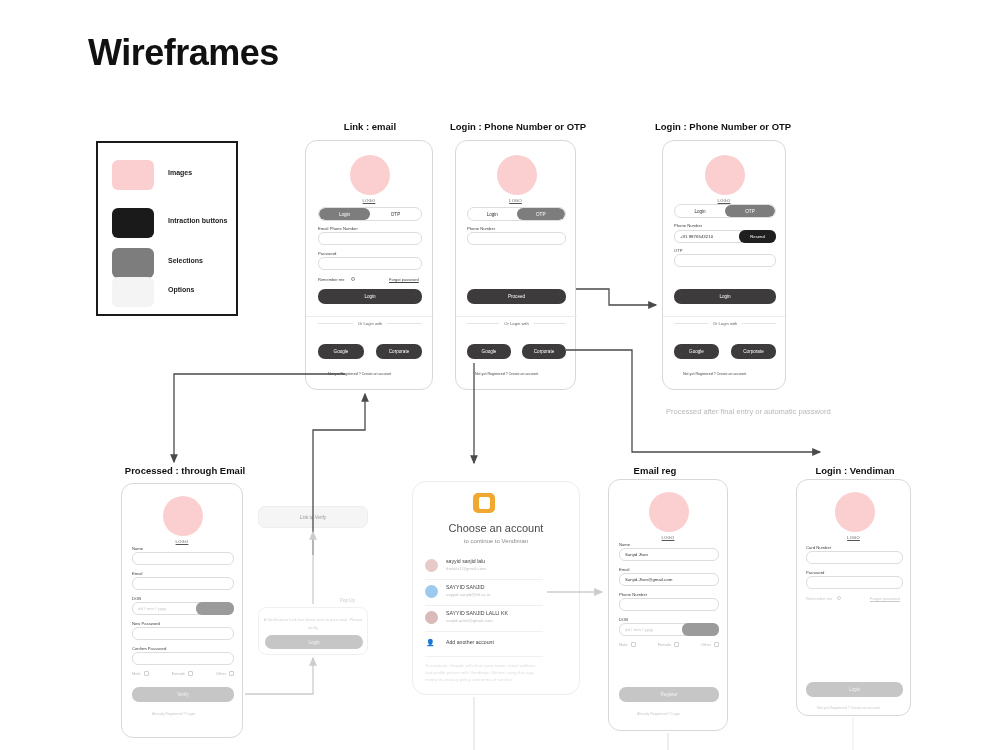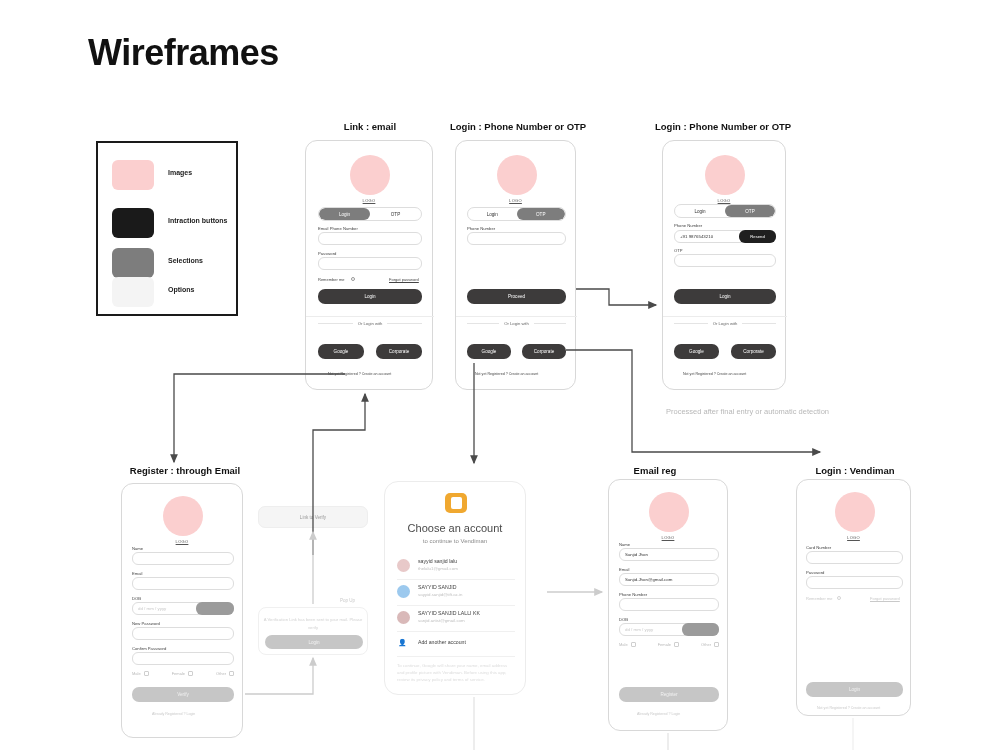--- a/index.html
+++ b/index.html
@@ -245,23 +245,23 @@
       <div class="tx">Or Login with</div>
       <div class="ln"></div>
     </div>
 
     <div class="btn-dark" style="left:11px; top:203px; width:45px;">Google</div>
     <div class="btn-dark" style="left:68px; top:203px; width:45px;">Corporate</div>
 
     <div class="mini" style="left:20px; top:231px; font-size:3.6px;">Not yet Registered ? Create an account</div>
   </div>
 
-  <div class="caption" style="left:666px; top:407px;">Processed after final entry or automatic detection</div>
-
-  <div class="phone-title" style="left:120px; top:465px; width:130px;">Register : through Email</div>
+  <div class="caption" style="left:666px; top:407px;">Processed after final entry or automatic password</div>
+
+  <div class="phone-title" style="left:120px; top:465px; width:130px;">Processed : through Email</div>
   <div class="phone" style="left:121px; top:483px; width:122px; height:255px;">
     <div class="logo-circle" style="left:41px; top:12px; width:40px; height:40px;"></div>
     <div class="logo-text" style="top:55px;">LOGO</div>
 
     <div class="fld-label" style="left:10px; top:62px;">Name</div>
     <div class="fld" style="left:10px; top:68px; width:102px;"></div>
 
     <div class="fld-label" style="left:10px; top:87px;">Email</div>
     <div class="fld" style="left:10px; top:93px; width:102px;"></div>
 
@@ -296,21 +296,21 @@
 
   <div class="btn-light" style="left:258px; top:506px; width:110px; height:22px;">Link to Verify</div>
 
   <div class="mini-faint" style="left:340px; top:598px; font-size:4.5px;">Pop Up</div>
 
   <div class="popup" style="left:258px; top:607px; width:110px; height:48px;">
     <div class="popup-txt" style="top:8px;">A Verification Link has been sent to your mail. Please verify</div>
     <div class="btn-gray" style="left:6px; top:27px; width:98px; height:14px;">Login</div>
   </div>
 
-  <div class="gcard" style="left:384px; top:481px; width:142px; height:214px;">
+  <div class="gcard" style="left:412px; top:481px; width:168px; height:214px;">
     <div class="gicon" style="left:60px; top:11px;">
       <div class="inner"></div>
     </div>
     <div class="gtitle" style="top:40px;">Choose an account</div>
     <div class="gsub" style="top:56px;">to continue to Vendiman</div>
 
     <div class="acct" style="top:74px;">
       <div class="av" style="background:#e8c9c9;"></div>
       <div class="nm">sayyid sanjid lalu</div>
       <div class="em">thelalu1@gmail.com</div>

